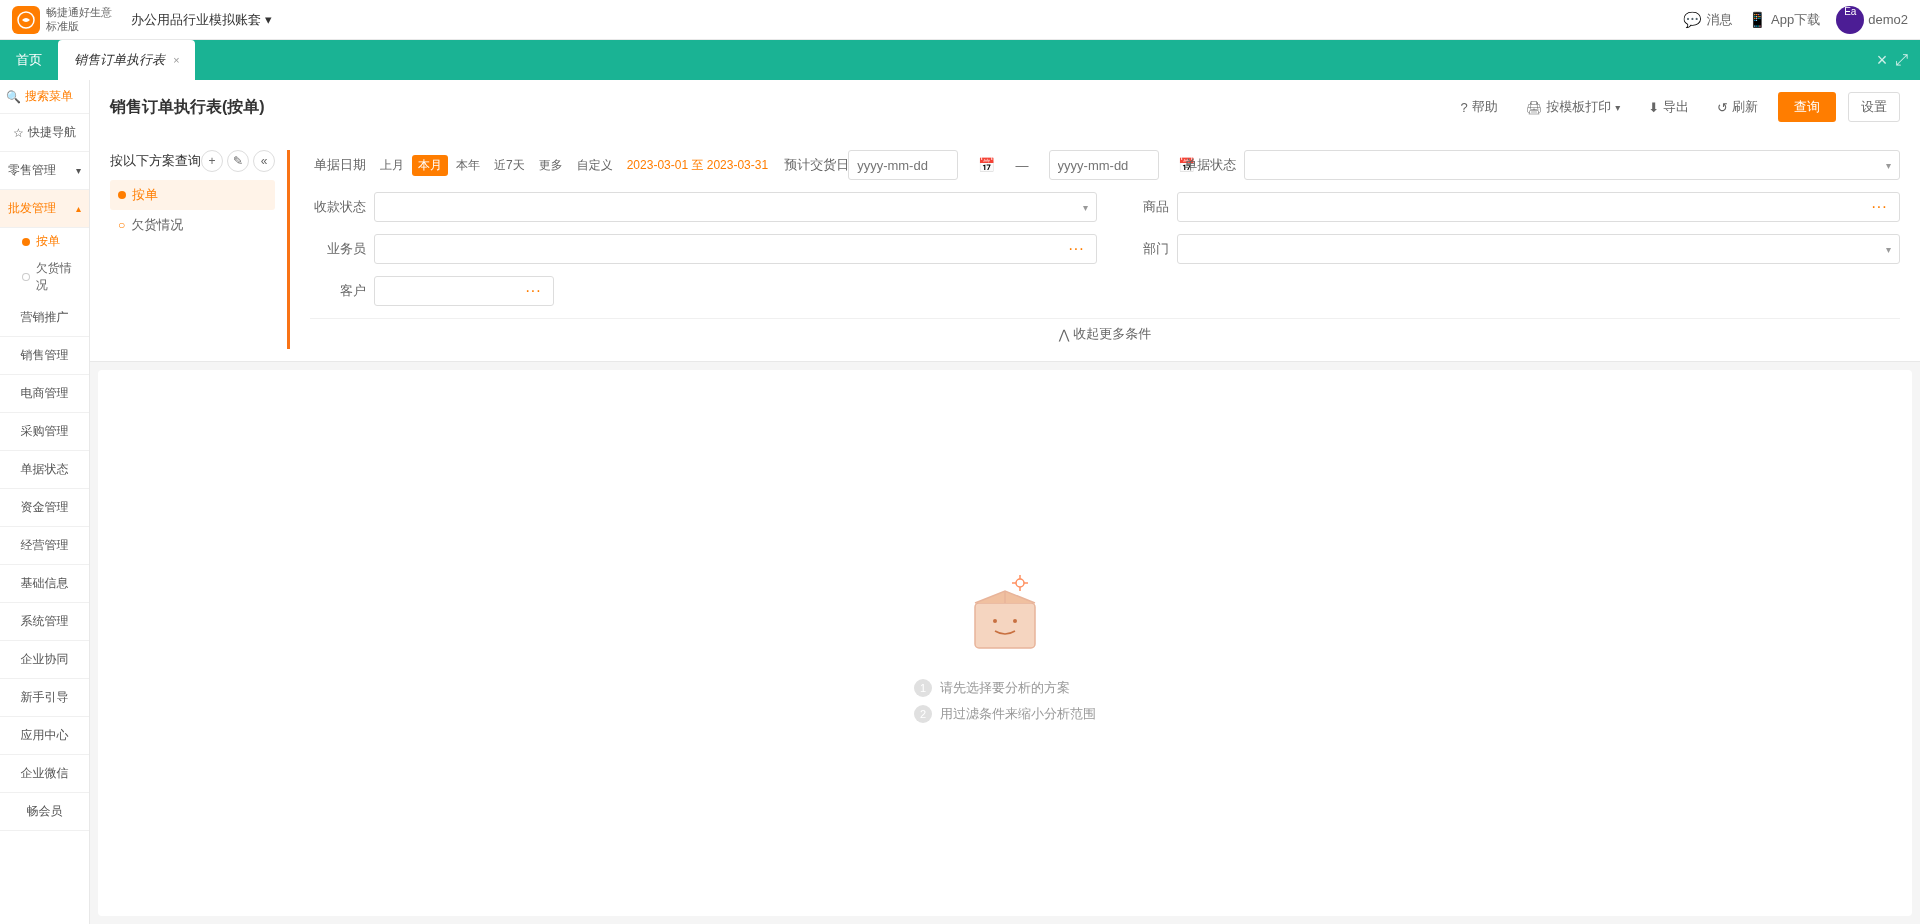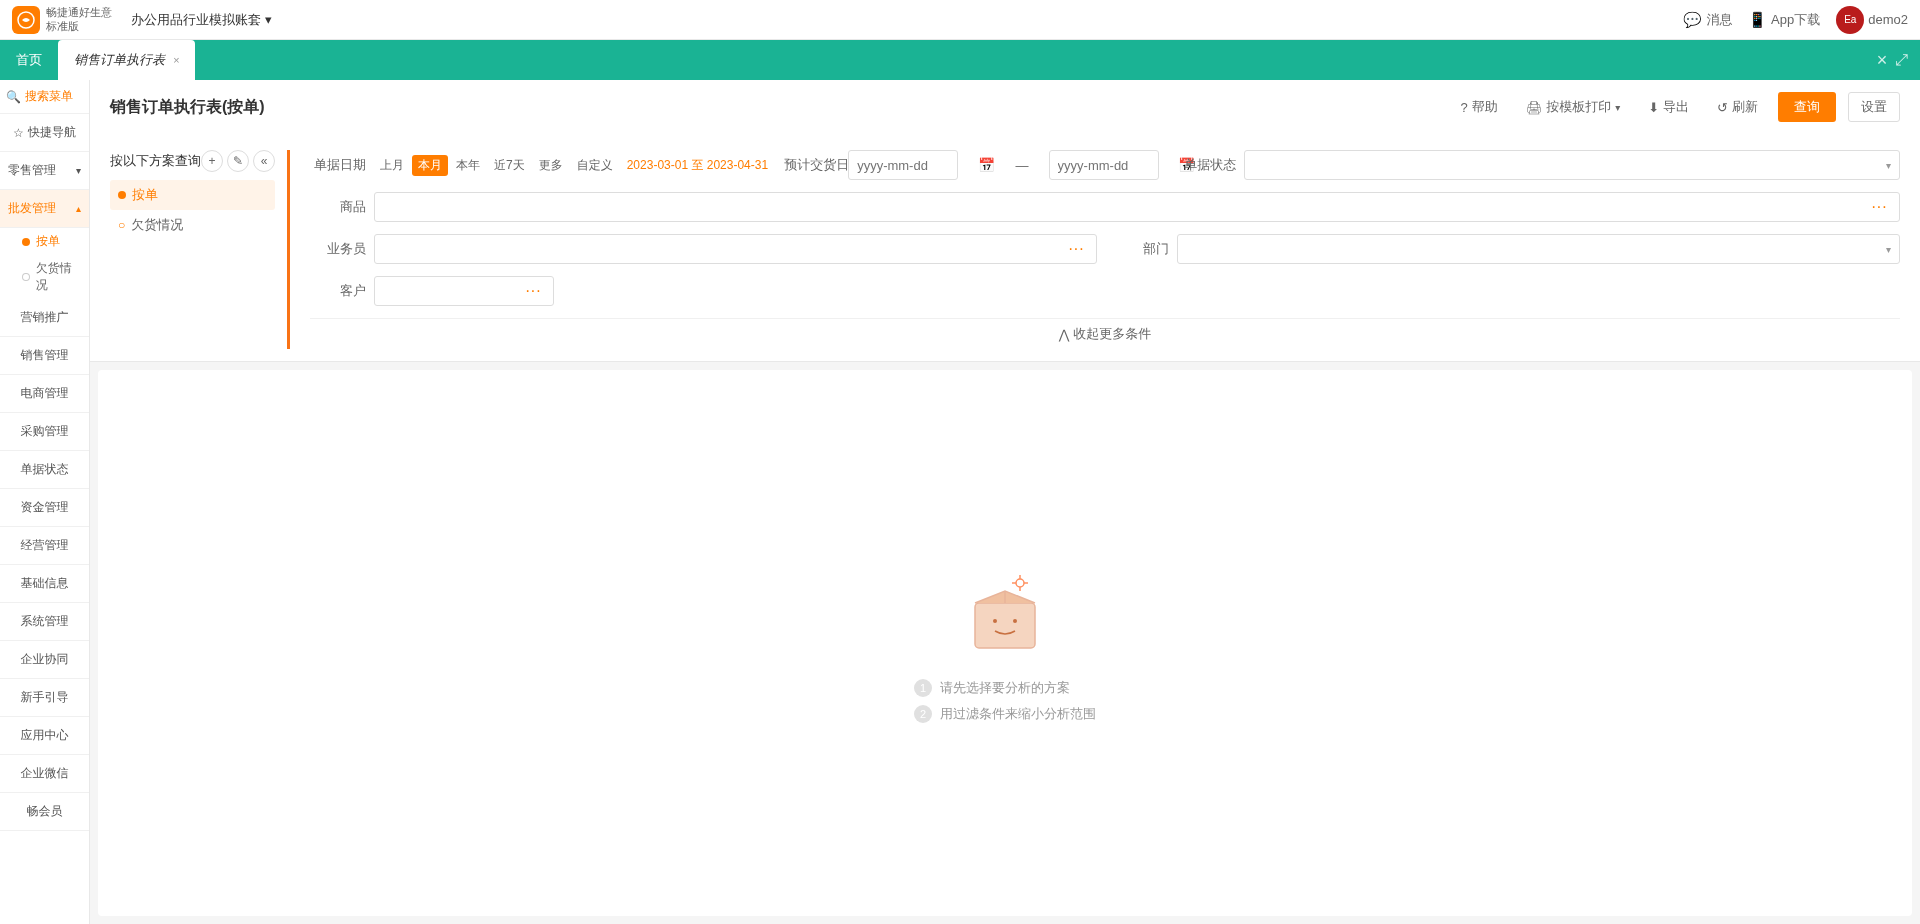--- a/index.html
+++ b/index.html
@@ -62,23 +62,23 @@
       align-items: center;
       gap: 4px;
       color: #666;
       cursor: pointer;
       font-size: 13px;
     }
     .avatar {
       width: 28px;
       height: 28px;
       border-radius: 50%;
-      background: #b91c1c;
-      display: flex;
-      align-items: center;
+      background: #4c1d95;
+      display: flex;
+      align-items: flex-start;
       justify-content: center;
       color: white;
       font-size: 11px;
     }
 
     
     .tab-bar {
       height: 40px;
       background: #1ab394;
       display: flex;
@@ -609,21 +609,21 @@
               <span class="filter-label">单据日期</span>
               <div class="date-tags">
                 <span class="date-tag">上月</span>
                 <span class="date-tag active" style="background:#ff7d00; color:white;">本月</span>
                 <span class="date-tag">本年</span>
                 <span class="date-tag">近7天</span>
                 <span class="date-tag">更多</span>
                 <span class="date-tag">自定义</span>
               </div>
               <div style="display:flex; align-items:center; gap:4px;">
-                <span style="font-size:12px; color:#ff7d00;">2023-03-01 至 2023-04-31</span>
+                <span style="font-size:12px; color:#ff7d00;">2023-03-01 至 2023-03-31</span>
               </div>
             </div>
 
             <div class="filter-group" style="flex:1; max-width:380px;">
               <span class="filter-label">预计交货日期</span>
               <div class="date-range">
                 <input class="date-input" readonly="" style="width: 110px;" placeholder="yyyy-mm-dd">
                 <span class="calendar-icon">📅</span>
                 <span class="date-sep">—</span>
                 <input class="date-input" readonly="" style="width: 110px;" placeholder="yyyy-mm-dd">
@@ -634,20 +634,27 @@
             <div class="filter-group" style="flex:1;">
               <span class="filter-label">单据状态</span>
               <div class="filter-dropdown" style="min-width:200px; flex:1;">
                 <span style="color:#999;"></span>
                 <span class="dropdown-arrow chevron-down"></span>
               </div>
             </div>
           </div>
 
           <div class="filter-row">
+            <div class="filter-group" style="flex:1;">
+              <span class="filter-label">收款状态</span>
+              <div class="filter-dropdown" style="min-width:180px; flex:1;">
+                <span style="color:#999;"></span>
+                <span class="dropdown-arrow chevron-down"></span>
+              </div>
+            </div>
             <div class="filter-group" style="flex:1;">
               <span class="filter-label">商品</span>
               <div class="filter-dropdown" style="min-width:200px; flex:1; border:1px solid #ddd; border-radius:3px; height:30px; padding:0 8px; justify-content:flex-end;">
                 <span class="ellipsis-btn">···</span>
               </div>
             </div>
           </div>
 
           <div class="filter-row">
             <div class="filter-group" style="flex:1;">

